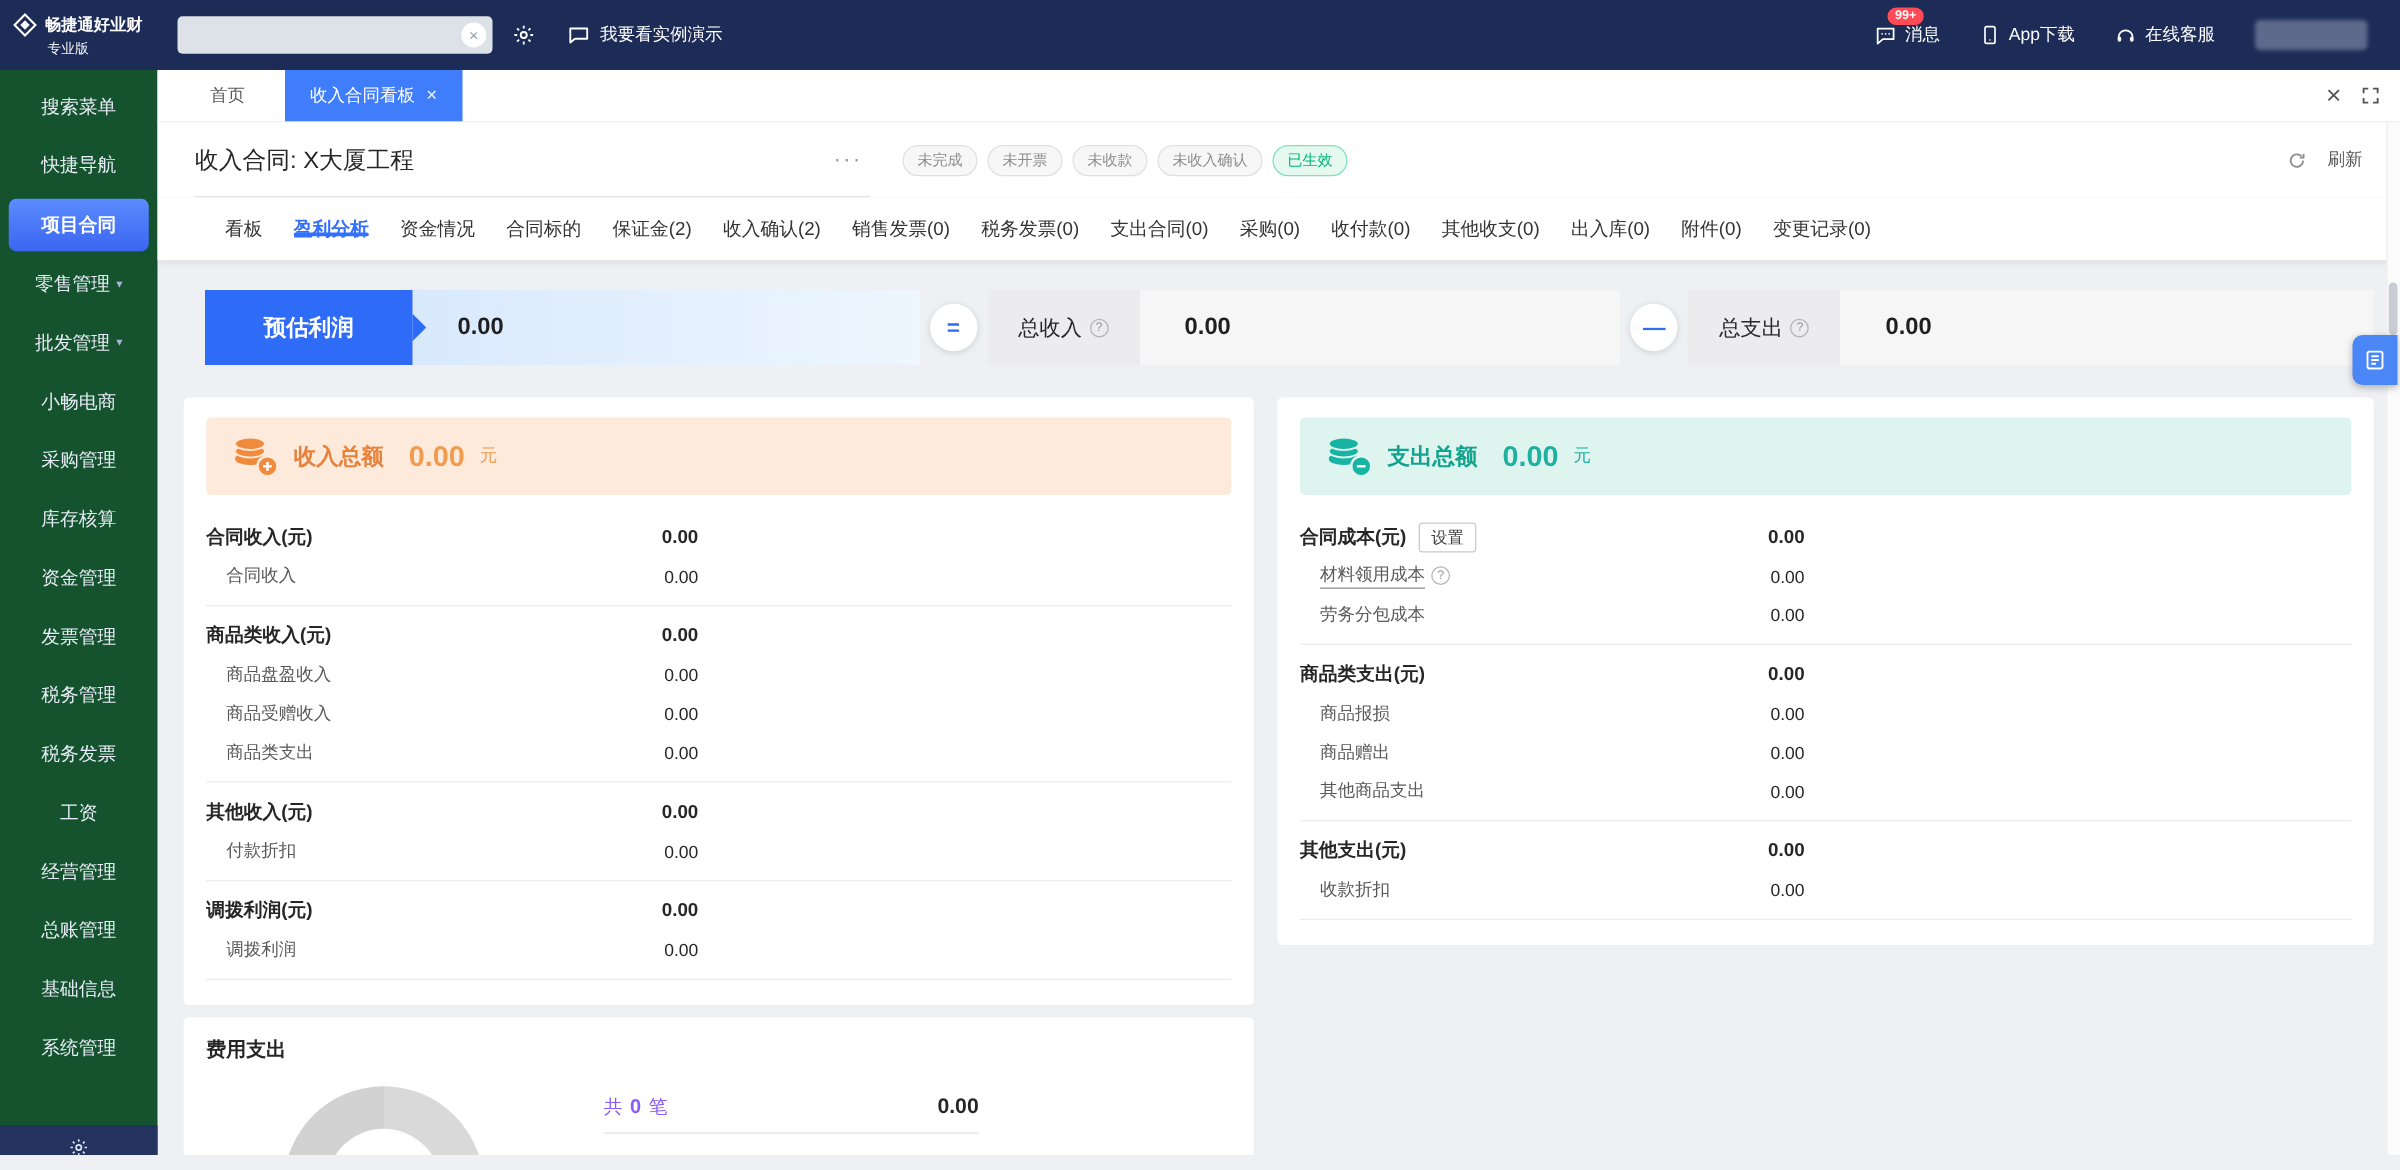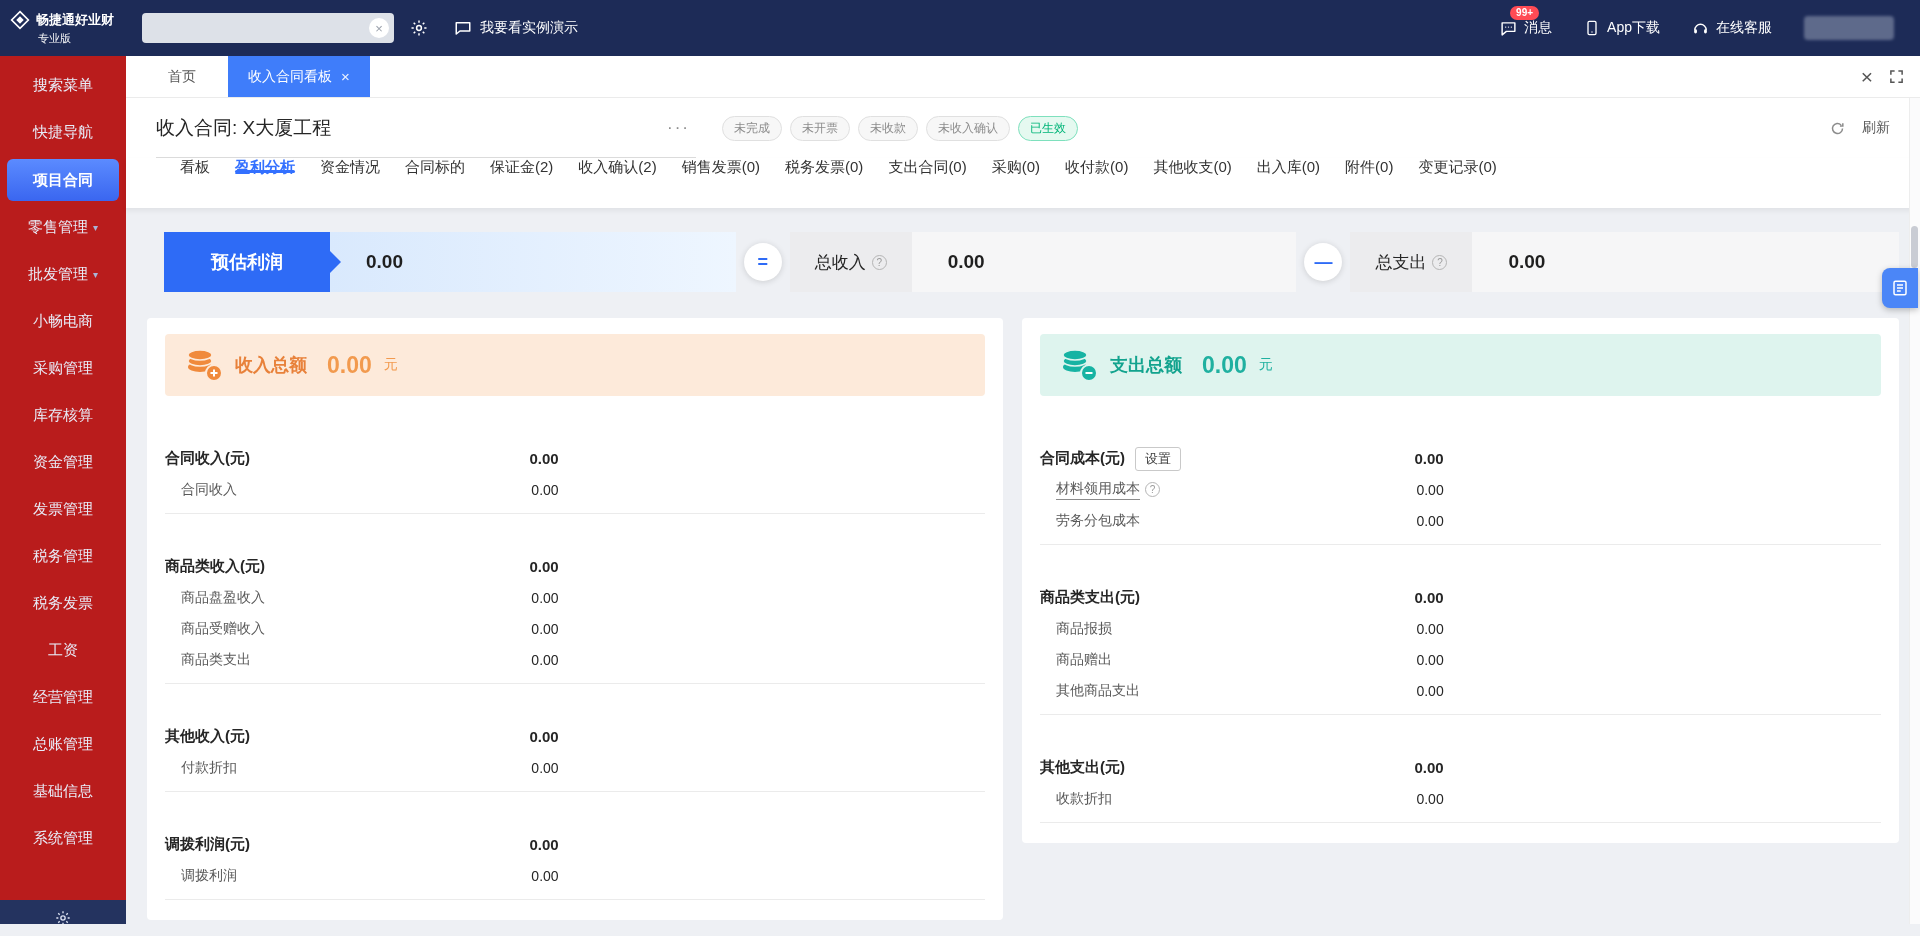--- a/index.html
+++ b/index.html
@@ -19,21 +19,21 @@
   .tb-gear { margin-left:16px; display:flex; cursor:pointer; }
   .demo { display:flex; align-items:flex-start; gap:8px; margin-left:26px; font-size:14px; cursor:pointer; }
   .tb-right { margin-left:auto; display:flex; align-items:center; gap:32px; padding-right:26px; font-size:14px; }
   .tb-item { display:flex; align-items:center; gap:7px; position:relative; cursor:pointer; white-space:nowrap; }
   .badge99 { position:absolute; top:-13px; left:10px; background:#ff4b55; color:#fff; font-size:10px; line-height:14px;
     padding:0 6px; border-radius:8px; font-weight:700; }
   .user-redacted { width:90px; height:24px; background:#6f7a99; border-radius:4px; opacity:.8; filter:blur(1.5px); cursor:pointer; }
 
   
   .below { display:flex; height:880px; }
-  .sidebar { width:126px; flex:none; background:#b91c1c; display:flex; flex-direction:column; }
+  .sidebar { width:126px; flex:none; background:#14532d; display:flex; flex-direction:column; }
   .side-items { flex:1; padding-top:6px; overflow:hidden; }
   .side-item { height:47px; display:flex; align-items:center; justify-content:center; gap:5px; font-size:15px;
     color:#e8ecf8; cursor:pointer; }
   .side-item.active { height:42px; margin:3px 7px; border-radius:6px; background:linear-gradient(180deg,#5b8bff,#3a66f0);
     color:#fff; font-weight:600; }
   .caret { font-size:10px; color:#aab4d6; }
   .side-footer { height:36px; background:#24335f; display:flex; align-items:center; justify-content:center; }
   .main { flex:1; min-width:0; display:flex; flex-direction:column; }
 
   
@@ -51,21 +51,21 @@
     border-bottom:1px solid #dcdcdc; padding-right:6px; }
   .h-title { font-size:19px; color:#262626; font-weight:500; }
   .h-more { color:#8c8c8c; font-size:17px; letter-spacing:2px; cursor:pointer; }
   .badges { display:flex; gap:8px; margin-left:26px; }
   .badge { height:25px; padding:0 11px; border:1px solid #e0e0e0; background:#f7f7f7; color:#8c8c8c; font-size:12px;
     border-radius:13px; display:flex; align-items:center; white-space:nowrap; }
   .badge.green { background:#e5f9f0; border-color:#7ee0bd; color:#00b578; }
   .h-refresh { margin-left:auto; display:flex; align-items:center; gap:17px; color:#595959; font-size:14px; cursor:pointer; }
 
   
-  .subtabs { height:50px; background:#fff; display:flex; align-items:flex-start; gap:25px; padding:0 20px 0 54px;
+  .subtabs { height:50px; background:#fff; display:flex; align-items:center; gap:25px; padding:0 20px 0 54px;
     box-shadow:0 3px 5px rgba(0,0,0,.06); position:relative; z-index:2; }
   .subtab { font-size:15px; color:#333; display:flex; align-items:center; position:relative; cursor:pointer; white-space:nowrap; }
   .subtab.active { color:#3370ff; font-weight:700; }
   .subtab.active::after { content:""; position:absolute; left:0; right:0; bottom:4px; height:3px; background:#3370ff; border-radius:2px; }
 
   
   .content { flex:1; overflow:hidden; padding:0 21px; position:relative; }
 
   .banner { display:flex; align-items:stretch; height:60px; margin:24px 0 26px 17px; }
   .profit-btn { width:166px; background:#2e6bf6; color:#fff; font-size:18px; font-weight:700; display:flex;
@@ -98,21 +98,21 @@
   .expense-head .sec-title { color:#12a38e; }
   .sec-val { font-size:23px; font-weight:700; margin-left:8px; }
   .income-head .sec-val { color:#f29a4e; }
   .expense-head .sec-val { color:#1fb0a0; }
   .sec-unit { font-size:14px; }
   .income-head .sec-unit { color:#f29a4e; }
   .expense-head .sec-unit { color:#1fb0a0; }
 
   .group { border-bottom:1px solid #ebebeb; padding:4px 0 8px; margin-bottom:4px; }
   .row { display:flex; justify-content:space-between; align-items:center; height:31px; width:48%; }
-  .row.head { font-size:15px; font-weight:700; color:#262626;margin-top:29px; }
+  .row.head { font-size:15px; font-weight:700; color:#262626; }
   .row.child { font-size:14px; color:#595959; padding-left:16px; font-weight:400; }
   .row .val { color:#262626; }
   .lbl-wrap { display:flex; align-items:center; gap:10px; }
   .lbl-flex { display:inline-flex; align-items:center; gap:5px; }
   .underline { border-bottom:1px solid #8c8c8c; padding-bottom:1px; }
   .set-btn { height:24px; padding:0 9px; border:1px solid #c9c9c9; background:#fff; border-radius:3px; font-size:13px;
     color:#404040; cursor:pointer; font-family:inherit; font-weight:400; }
 
   .card.fee { margin-top:10px; height:230px; overflow:hidden; }
   .fee-title { font-size:16px; font-weight:700; color:#262626; }

